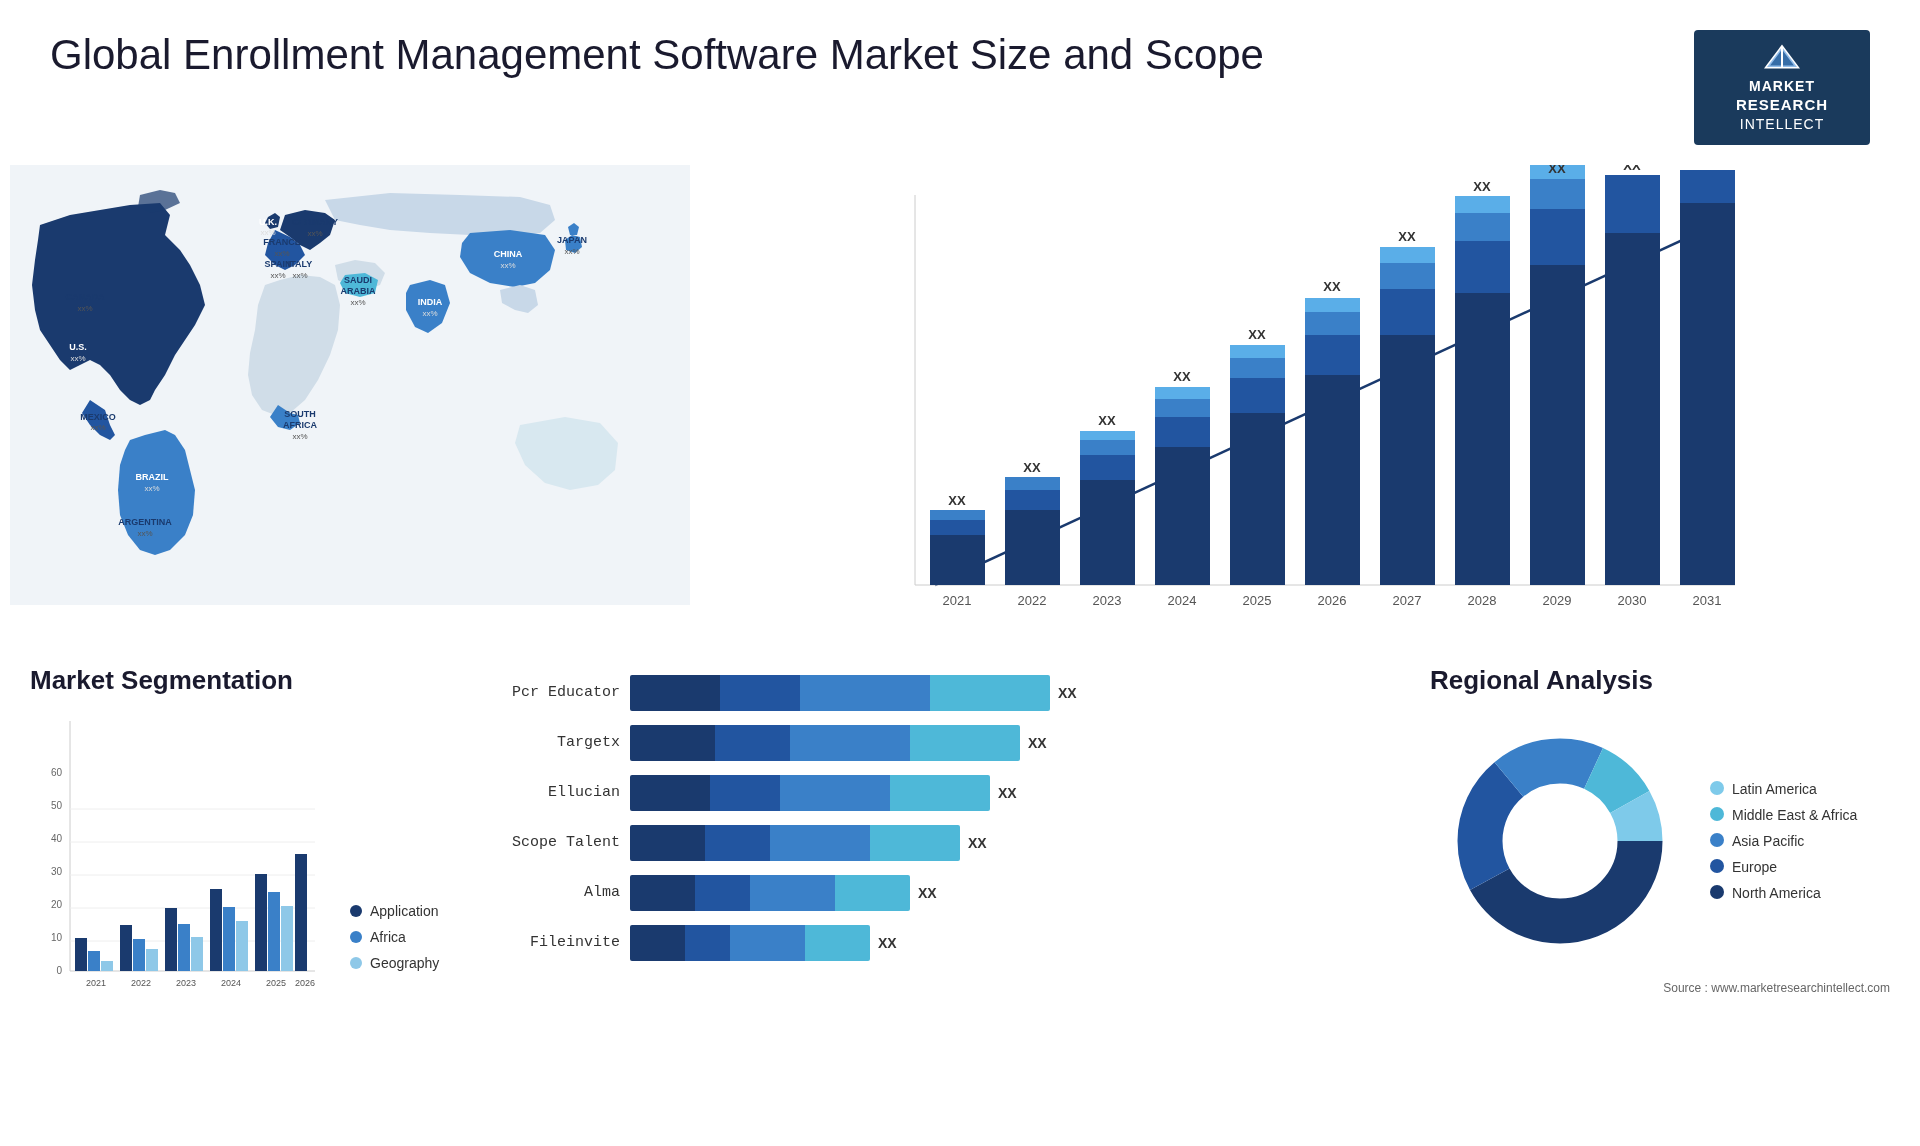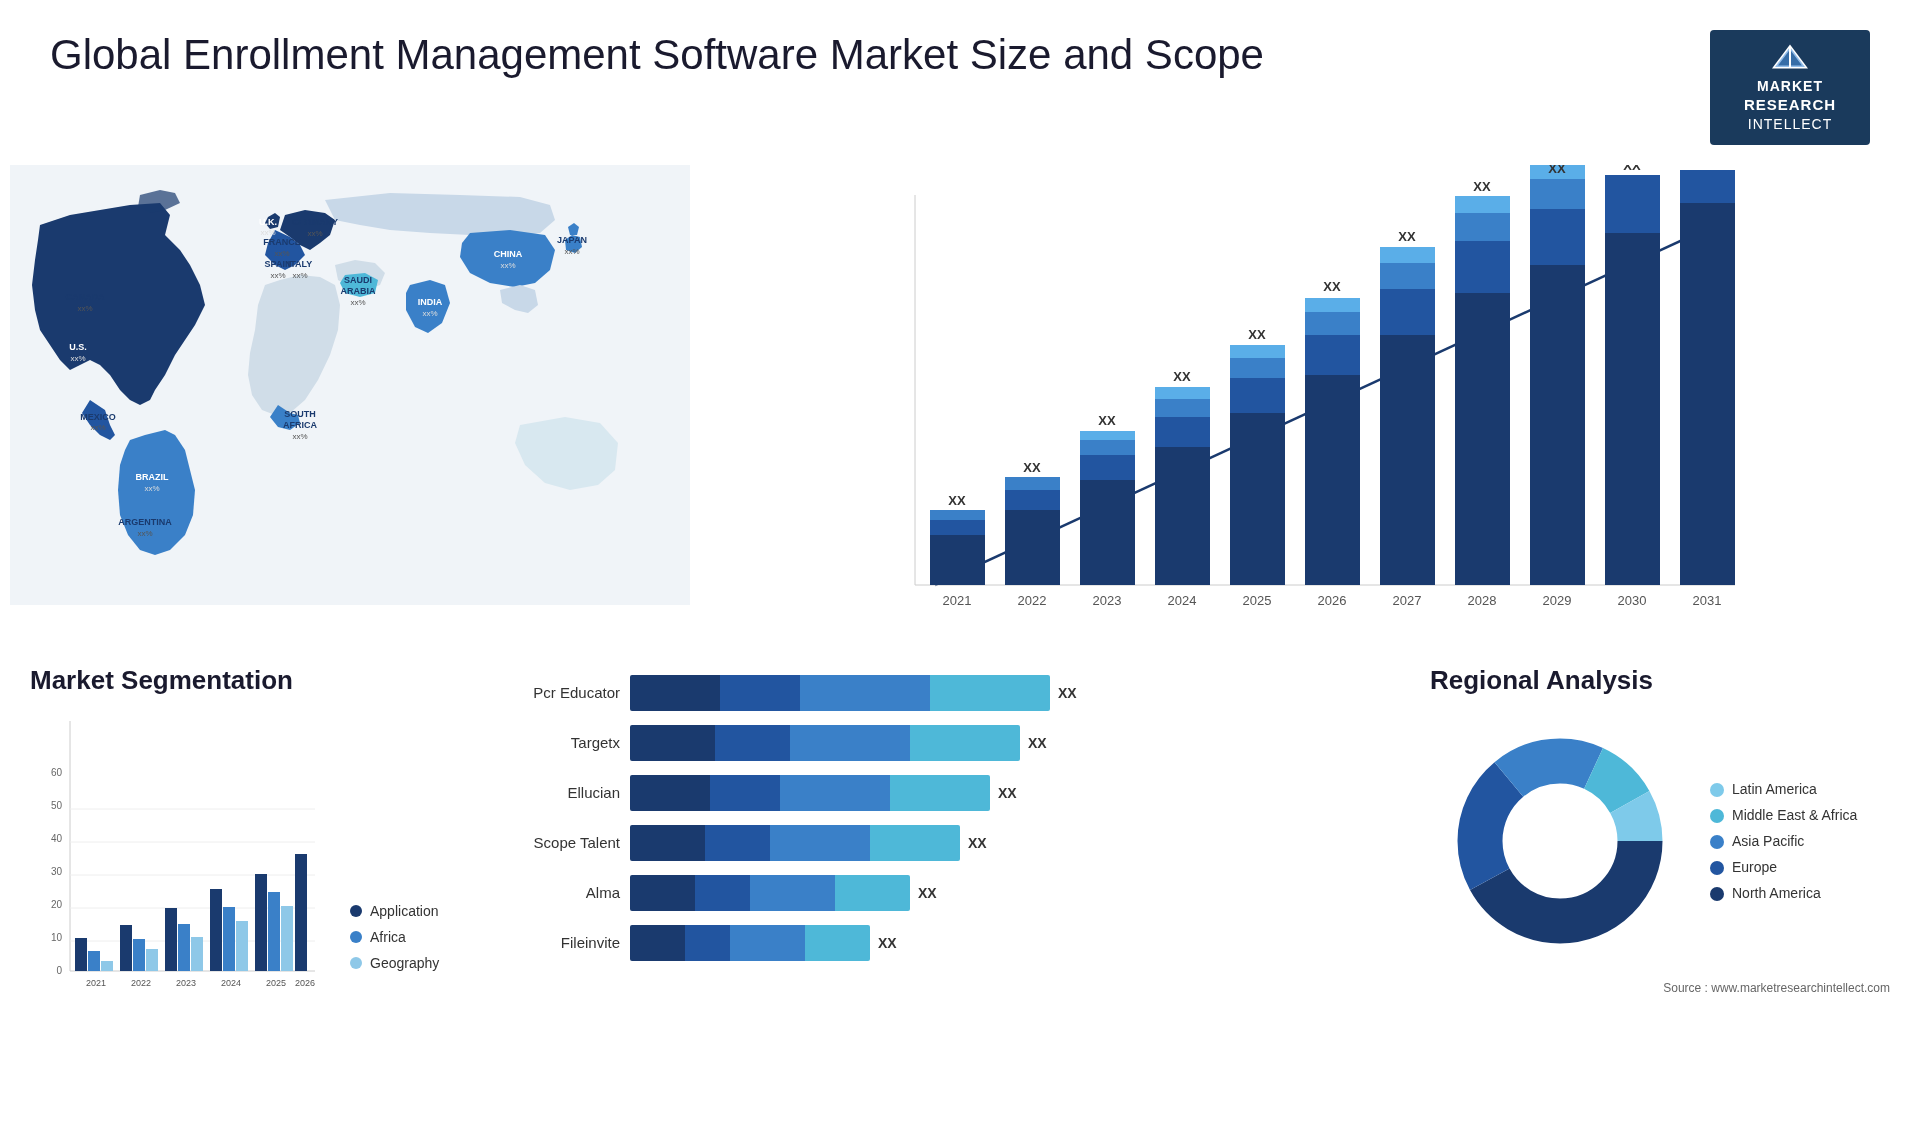--- a/index.html
+++ b/index.html
@@ -32,21 +32,21 @@
     }
     .logo-box {
       background: #1a3a5c;
       color: white;
       padding: 12px 16px;
       border-radius: 4px;
       text-align: center;
       font-size: 13px;
       font-weight: bold;
       line-height: 1.3;
-      width: 160px;
+      width: 176px;
     }
 
     
     .top-row {
       display: flex;
       width: 100%;
       height: 500px;
     }
 
     
@@ -131,20 +131,21 @@
     .player-row {
       display: flex;
       align-items: center;
       gap: 10px;
     }
     .player-name {
       width: 110px;
       font-size: 15px;
       color: #333;
       text-align: right;
+      font-family: Liberation Mono, monospace;
     }
     .player-bar-container {
       flex: 1;
       height: 36px;
       display: flex;
       align-items: center;
     }
     .player-bar {
       height: 36px;
       display: flex;
@@ -169,21 +170,21 @@
       gap: 20px;
       margin-top: 10px;
     }
     .regional-legend {
       display: flex;
       flex-direction: column;
       gap: 10px;
     }
     .regional-legend-item {
       display: flex;
-      align-items: flex-end;
+      align-items: flex-start;
       gap: 8px;
       font-size: 14px;
       color: #333;
     }
     .regional-legend-dot {
       width: 14px;
       height: 14px;
       border-radius: 50%;
     }
   </style>

